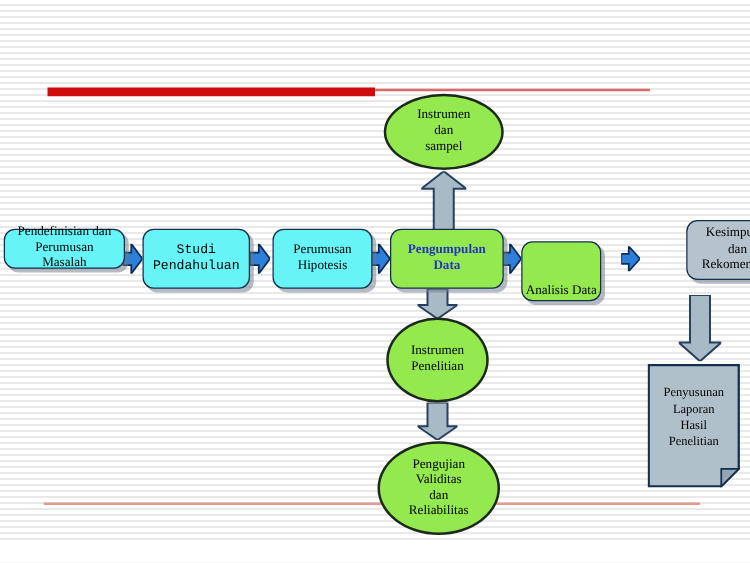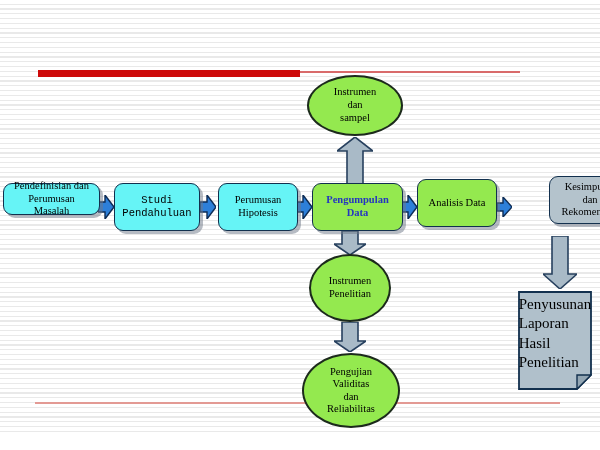--- a/index.html
+++ b/index.html
@@ -27,22 +27,22 @@
   .rbox{border:1.8px solid #12304e; border-radius:9px; box-shadow:3px 3px 0 rgba(110,120,135,0.5);}
   .cyan{background:#66f4f6;}
   .green{background:#94e94f;}
   .grayfill{background:#b4c3cc;}
   .ellipse{border:2px solid #1c2a1c; border-radius:50%; background:#94e94f;}
   .blue-text{color:#2434c2; font-weight:bold;}
   .conn{position:absolute; z-index:2;}
   .docwrap{position:absolute; z-index:3;}
   .doc-label{
     position:absolute; left:0; top:0; width:100%; height:86%;
-    display:flex; align-items:center; justify-content:center; text-align:left;
-    font-size:15px; line-height:1.3; white-space:pre-line; color:#000;
+    display:flex; align-items:center; justify-content:center; text-align:center;
+    font-size:10px; line-height:1.3; white-space:pre-line; color:#000;
   }
 </style>
 </head>
 <body>
 
 <div id="slide">
   <div class="bg-bottom"></div>
 
   <div class="rule-thick"></div>
   <div class="rule-thin"></div>
@@ -58,21 +58,21 @@
 Pendahuluan</span>
   </div>
   <div class="shape rbox cyan" style="left:218px; top:183px; width:80px; height:48px;">
     <span>Perumusan
 Hipotesis</span>
   </div>
   <div class="shape rbox green" style="left:312px; top:183px; width:91px; height:48px;">
     <span class="blue-text">Pengumpulan
 Data</span>
   </div>
-  <div class="shape rbox green" style="left:417px; top:179px; width:80px; height:48px;">
+  <div class="shape rbox green" style="left:417px; top:193px; width:64px; height:48px;align-items:flex-end;">
     <span>Analisis Data</span>
   </div>
   <div class="shape rbox grayfill" style="left:513px; top:176px; width:82px; height:48px;margin-left:36px;">
     <span>Kesimpulan
 dan
 Rekomendasi</span>
   </div>
 
   <div class="shape ellipse" style="left:307px; top:75px; width:96px; height:61px;">
     <span>Instrumen

